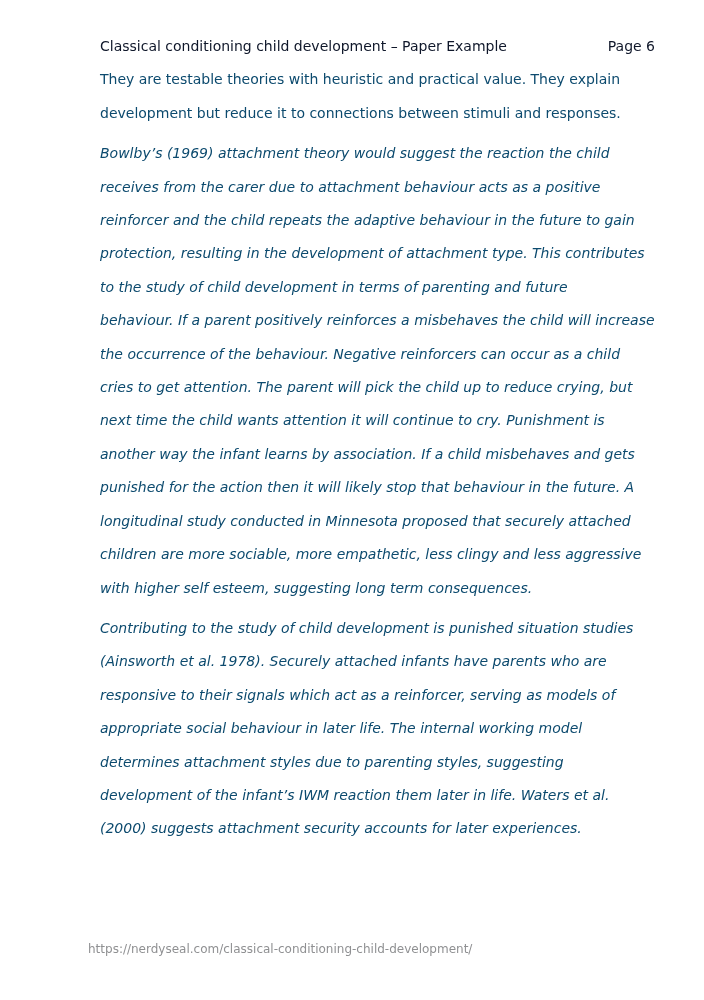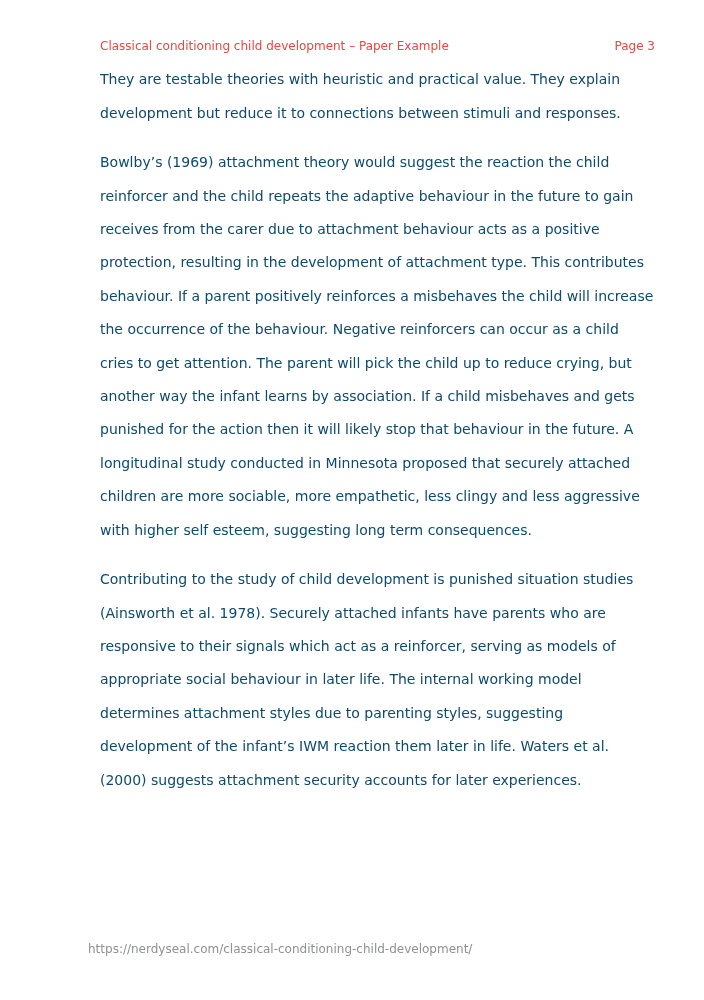--- a/index.html
+++ b/index.html
@@ -14,34 +14,35 @@
     background: #ffffff;
     font-family: "DejaVu Sans", "Liberation Sans", sans-serif;
     box-sizing: border-box;
     padding: 30px 49px 0 100px;
     overflow: hidden;
   }
   .header-row {
     display: flex;
     justify-content: space-between;
     align-items: flex-end;
-    font-size: 12px;
+    font-size: 14px;
     line-height: 33.4px;
-    color: #ef4444;
+    color: #0f172a;
     white-space: nowrap;
   }
   .doc-body {
     color: #0c4a6e;
     font-size: 14px;
   }
   .paragraph {
     margin: 0 0 0 0;
   }
   .paragraph + .paragraph {
-    margin-top: 16px;
+    margin-top: 7px;
+    font-style: italic;
   }
   .line {
     line-height: 33.4px;
     white-space: nowrap;
   }
   .footer-row {
     position: absolute;
     left: 88px;
     top: 933px;
     font-size: 12px;
@@ -55,37 +56,39 @@
     cursor: pointer;
   }
 </style>
 </head>
 <body>
 
 <div class="page">
 
   <div class="header-row">
     <span>Classical conditioning child development – Paper Example</span>
-    <span>Page 3</span>
+    <span>Page 6</span>
   </div>
 
   <div class="doc-body">
 
   <div class="paragraph">
         <div class="line">They are testable theories with heuristic and practical value. They explain</div>
         <div class="line">development but reduce it to connections between stimuli and responses.</div>
       </div>
       <div class="paragraph">
         <div class="line">Bowlby’s (1969) attachment theory would suggest the reaction the child</div>
+        <div class="line">receives from the carer due to attachment behaviour acts as a positive</div>
         <div class="line">reinforcer and the child repeats the adaptive behaviour in the future to gain</div>
-        <div class="line">receives from the carer due to attachment behaviour acts as a positive</div>
         <div class="line">protection, resulting in the development of attachment type. This contributes</div>
+        <div class="line">to the study of child development in terms of parenting and future</div>
         <div class="line">behaviour. If a parent positively reinforces a misbehaves the child will increase</div>
         <div class="line">the occurrence of the behaviour. Negative reinforcers can occur as a child</div>
         <div class="line">cries to get attention. The parent will pick the child up to reduce crying, but</div>
+        <div class="line">next time the child wants attention it will continue to cry. Punishment is</div>
         <div class="line">another way the infant learns by association. If a child misbehaves and gets</div>
         <div class="line">punished for the action then it will likely stop that behaviour in the future. A</div>
         <div class="line">longitudinal study conducted in Minnesota proposed that securely attached</div>
         <div class="line">children are more sociable, more empathetic, less clingy and less aggressive</div>
         <div class="line">with higher self esteem, suggesting long term consequences.</div>
       </div>
       <div class="paragraph">
         <div class="line">Contributing to the study of child development is punished situation studies</div>
         <div class="line">(Ainsworth et al. 1978). Securely attached infants have parents who are</div>
         <div class="line">responsive to their signals which act as a reinforcer, serving as models of</div>

